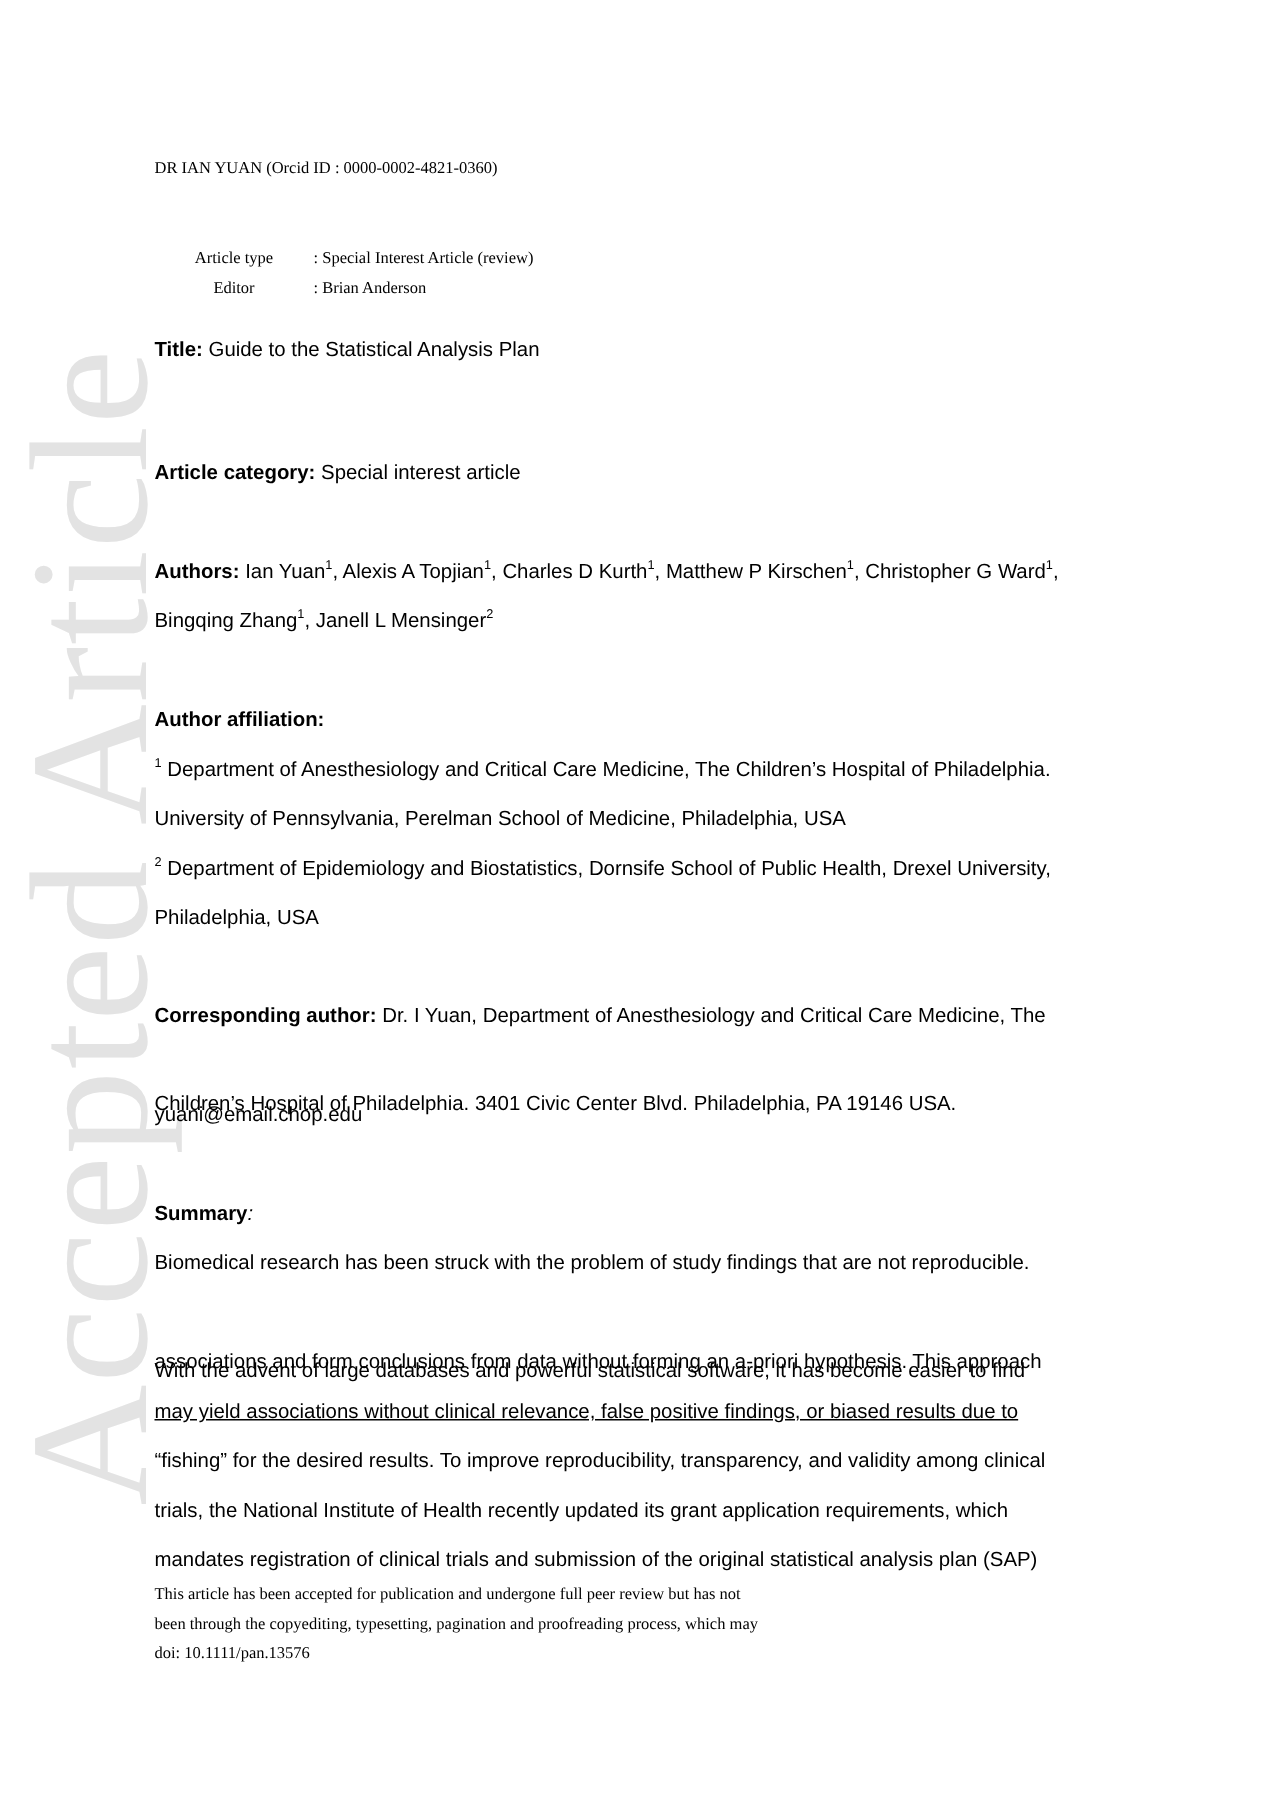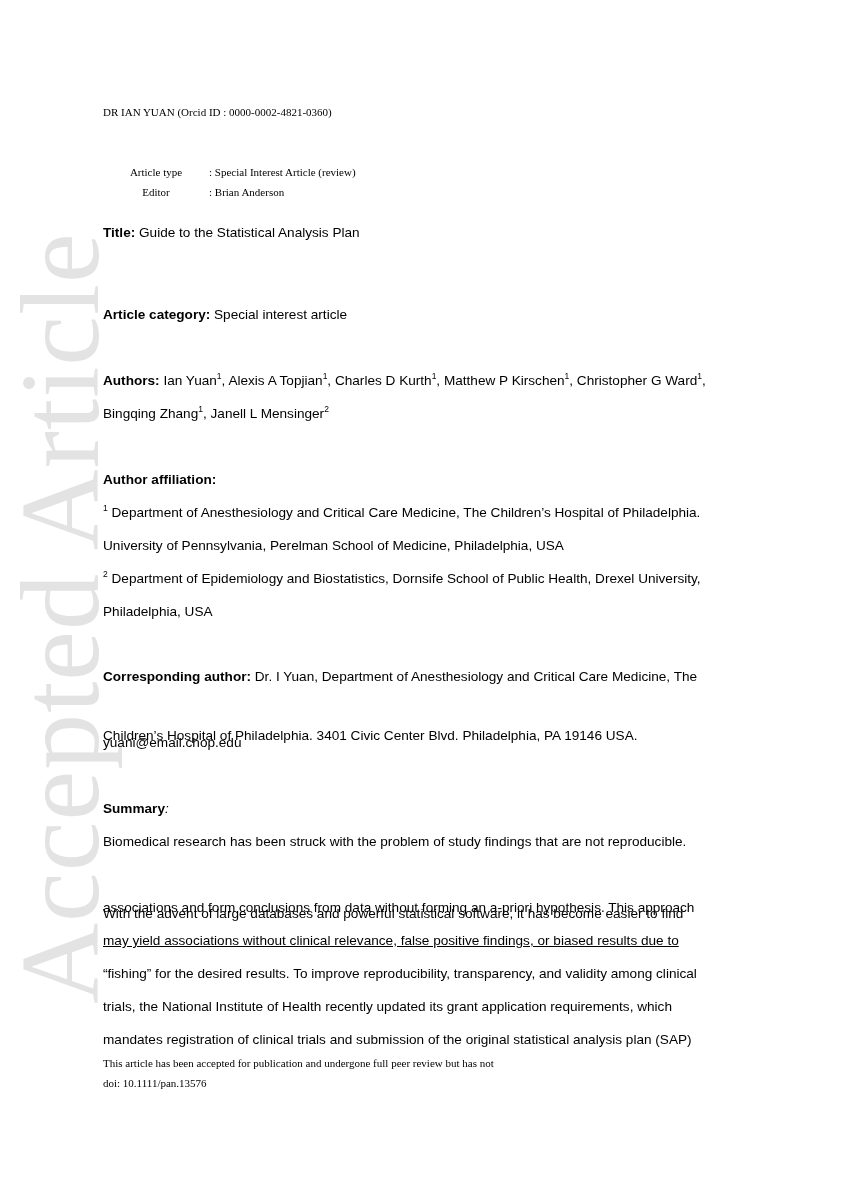--- a/index.html
+++ b/index.html
@@ -123,14 +123,15 @@
 <div class="abs sans" style="top:834px;">Biomedical research has been struck with the problem of study findings that are not reproducible.</div>
 <div class="abs sans" style="top:906px;">With the advent of large databases and powerful statistical software, it has become easier to find</div>
 <div class="abs sans" style="top:900px;">associations and form conclusions from data without forming an a-priori hypothesis. This approach</div>
 <div class="abs sans" style="top:933px;text-decoration:underline;">may yield associations without clinical relevance, false positive findings, or biased results due to</div>
 <div class="abs sans" style="top:966px;">“fishing” for the desired results. To improve reproducibility, transparency, and validity among clinical</div>
 <div class="abs sans" style="top:999px;">trials, the National Institute of Health recently updated its grant application requirements, which</div>
 <div class="abs sans" style="top:1032px;">mandates registration of clinical trials and submission of the original statistical analysis plan (SAP)</div>
 
 <div class="abs serif" style="top:1054px; line-height:19.5px;">
   <div>This article has been accepted for publication and undergone full peer review but has not</div>
+  <div>been through the copyediting, typesetting, pagination and proofreading process, which may</div>
   <div>doi: 10.1111/pan.13576</div>
 </div>
 
 </body></html>

